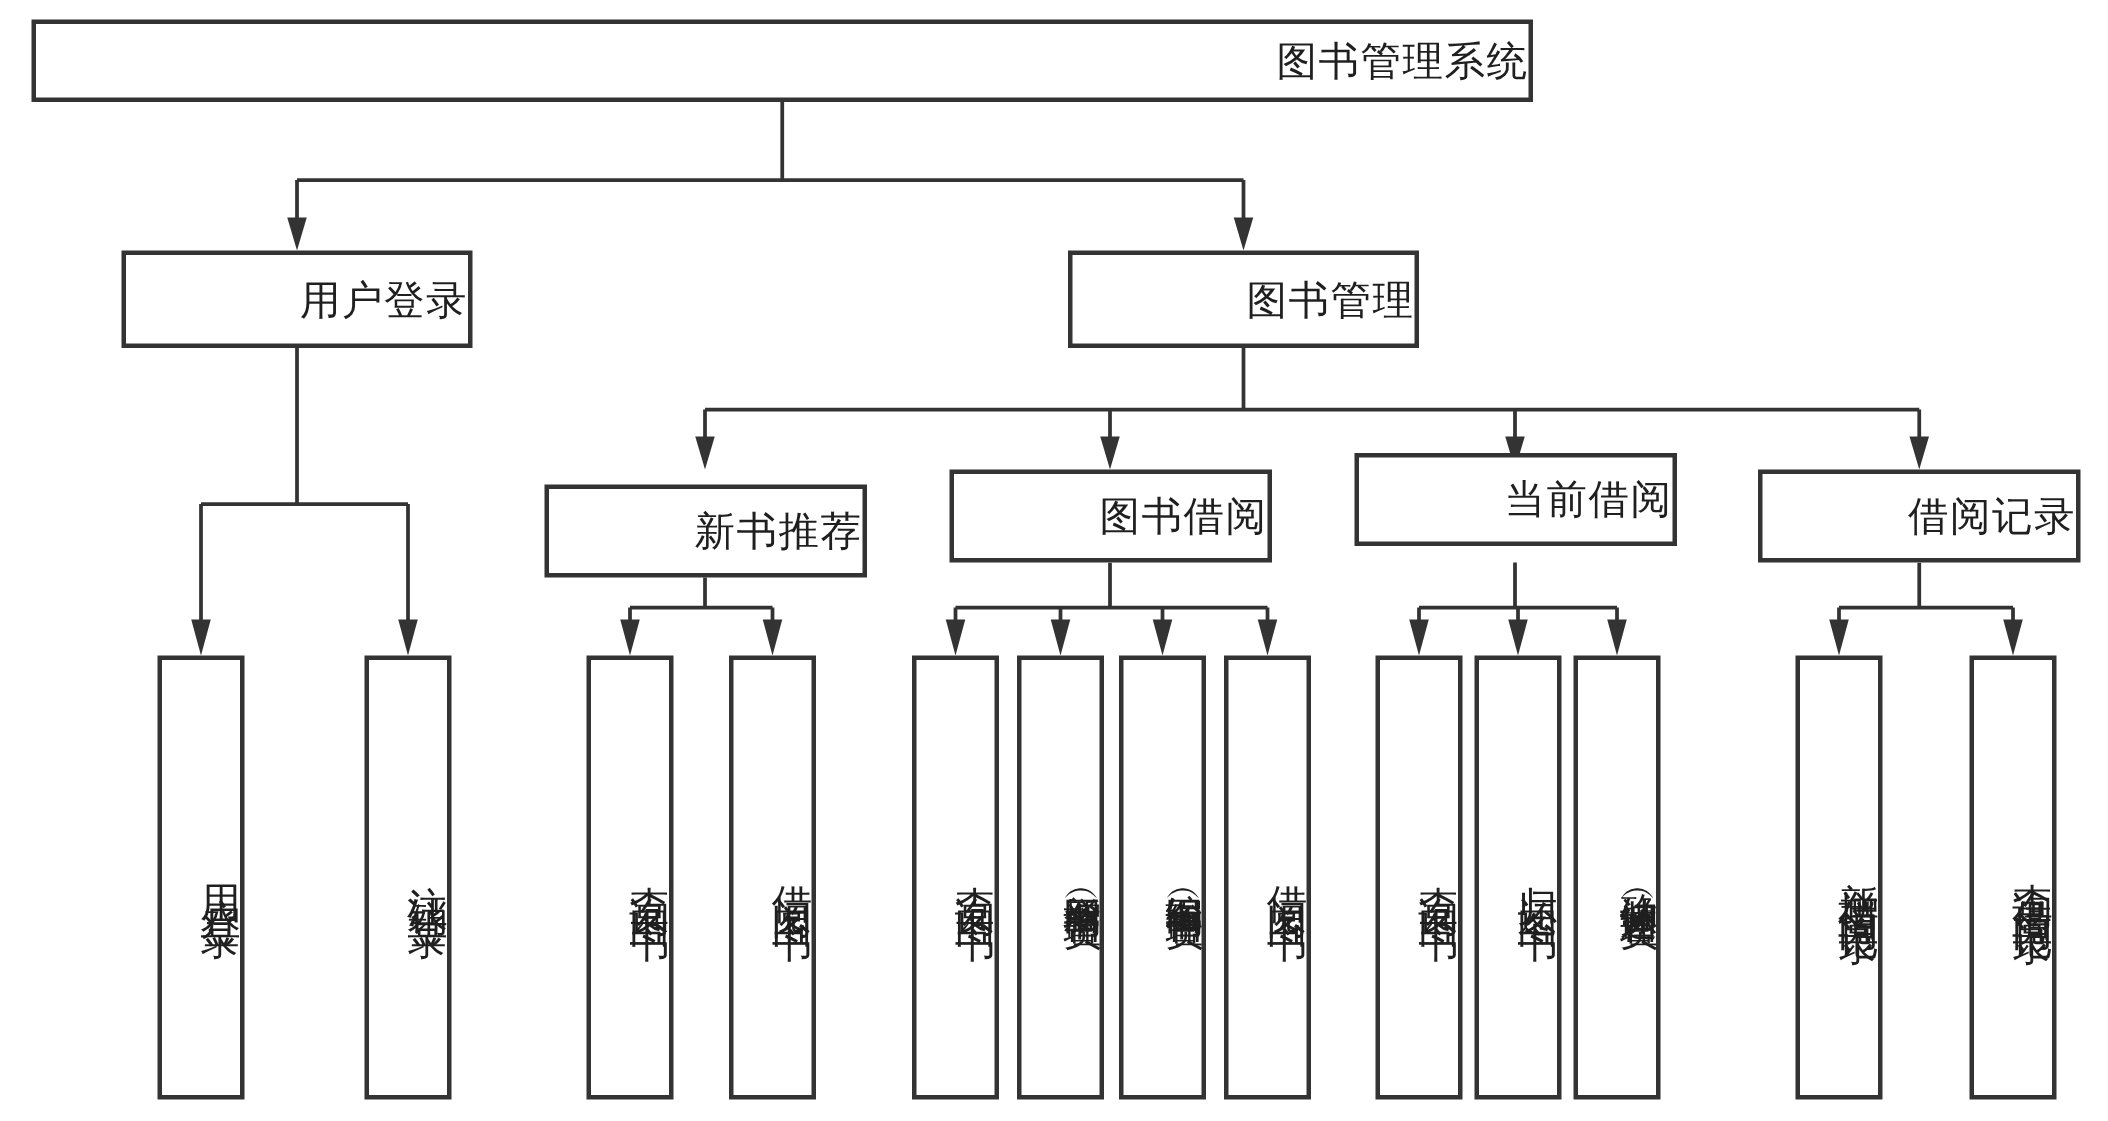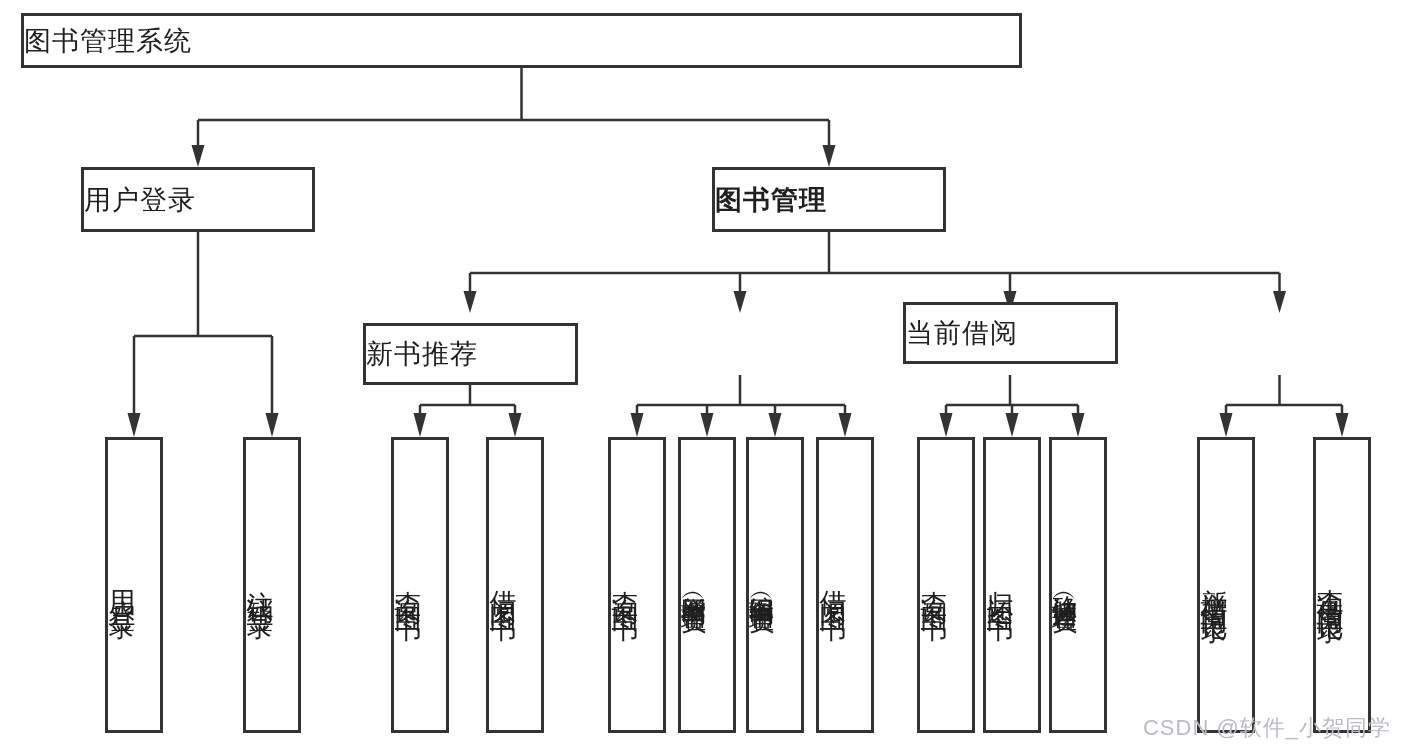--- a/index.html
+++ b/index.html
@@ -5,21 +5,21 @@
   html,body { margin:0; padding:0; background:#ffffff; }
   .canvas {
     position:relative; width:1405px; height:747px; background:#ffffff;
     font-family:"Liberation Sans","DejaVu Sans",sans-serif; color:#1f1f1f;
     overflow:hidden;
   }
   .connectors { position:absolute; left:0; top:0; z-index:1; }
   .node {
     position:absolute; box-sizing:border-box; z-index:2;
     border:3px solid #333333; background:#ffffff;
-    display:flex; align-items:center; justify-content:flex-start;
+    display:flex; align-items:center; justify-content:flex-end;
   }
   .hlabel { font-size:27px; letter-spacing:1px; white-space:nowrap; }
   .vlabel {
     writing-mode:vertical-rl; text-orientation:mixed;
     font-size:27px; letter-spacing:8px; line-height:1;
   }
   .vlabel.l6 { letter-spacing:6px; }
   .vlabel.l9 { font-size:25px; letter-spacing:2px; }
   .watermark {
     position:absolute; right:14px; bottom:4px; z-index:4;
@@ -100,29 +100,35 @@
     </g>
   </svg>
 
   <div class="node" style="left:21px; top:13px; width:1001px; height:55px;">
     <span class="hlabel">图书管理系统</span>
   </div>
 
   <div class="node" style="left:81px; top:167px; width:234px; height:65px;">
     <span class="hlabel">用户登录</span>
   </div>
-  <div class="node" style="left:712px; top:167px; width:234px; height:65px;font-weight:bold;">
+  <div class="node" style="left:712px; top:167px; width:234px; height:65px;">
     <span class="hlabel">图书管理</span>
   </div>
 
   <div class="node" style="left:363px; top:323px; width:215px; height:62px;">
     <span class="hlabel">新书推荐</span>
   </div>
+  <div class="node" style="left:633px; top:313px; width:215px; height:62px;">
+    <span class="hlabel">图书借阅</span>
+  </div>
   <div class="node" style="left:903px; top:302px; width:215px; height:62px;">
     <span class="hlabel">当前借阅</span>
+  </div>
+  <div class="node" style="left:1172px; top:313px; width:215px; height:62px;">
+    <span class="hlabel">借阅记录</span>
   </div>
 
   <div class="node" style="left:105px; top:437px; width:58px; height:296px;">
     <span class="vlabel">用户登录</span>
   </div>
   <div class="node" style="left:243px; top:437px; width:58px; height:296px;">
     <span class="vlabel">注销登录</span>
   </div>
 
   <div class="node" style="left:391px; top:437px; width:58px; height:296px;">
@@ -155,14 +161,13 @@
     <span class="vlabel l9">确认归还（管理员）</span>
   </div>
 
   <div class="node" style="left:1197px; top:437px; width:58px; height:296px;">
     <span class="vlabel l6">新增借阅记录</span>
   </div>
   <div class="node" style="left:1313px; top:437px; width:58px; height:296px;">
     <span class="vlabel l6">查询借阅记录</span>
   </div>
 
-  <div class="watermark">CSDN @软件_小贺同学</div>
 </div>
 
 </body></html>

